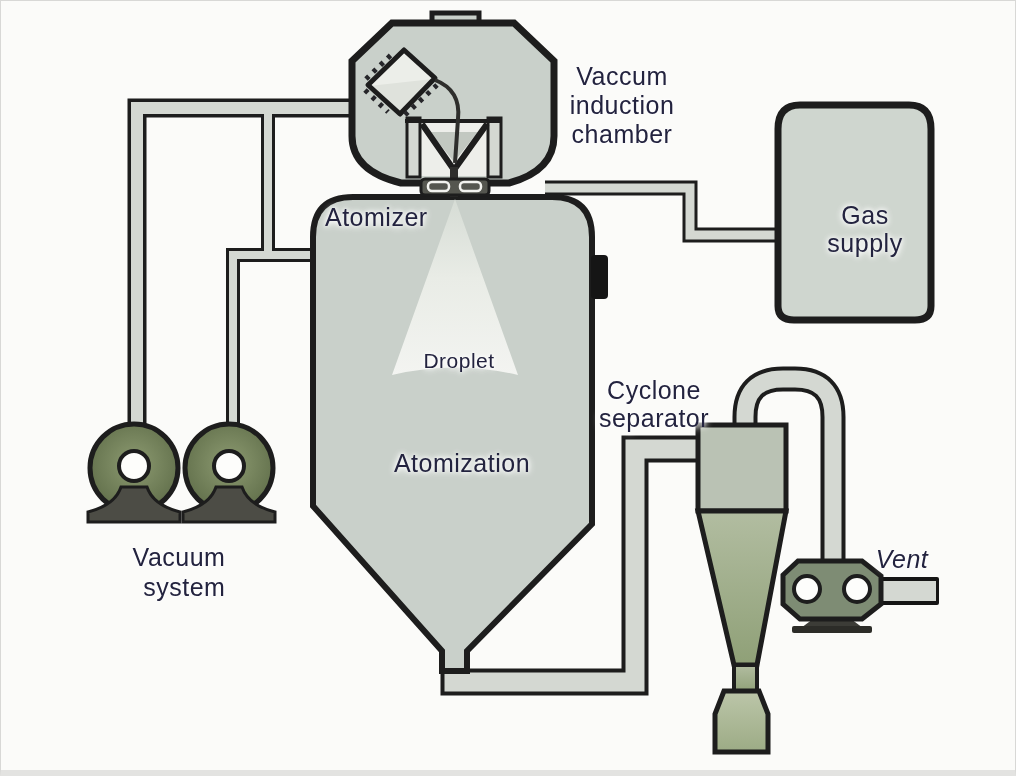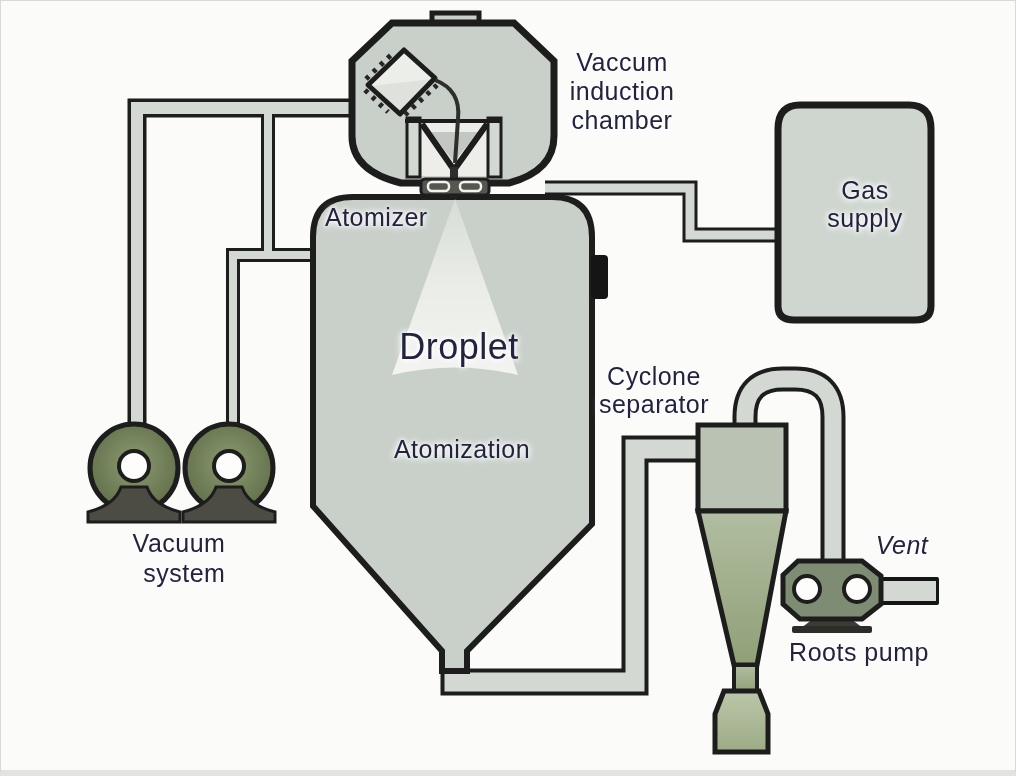--- a/index.html
+++ b/index.html
@@ -21,22 +21,22 @@
     position:absolute;
     color:#23233f;
     font-size:25px;
     line-height:29px;
     font-weight:500;
     letter-spacing:.5px;
     white-space:nowrap;
     text-align:center;
     text-shadow:0 0 4px #fff,0 0 7px #fff,0 1px 9px rgba(255,255,255,.85);
   }
-  .lbl.center{transform:translateX(-50%);}
-  .lbl.big{font-size:36px;}
+  .lbl.center{transform:translateX(-50%);margin-top:14px;}
+  .lbl.big{font-size:21px;}
 </style>
 </head>
 <body>
 
 <div class="stage">
 
 <svg viewBox="0 0 1016 776" width="1016" height="776">
   <defs>
     <linearGradient id="sprayGrad" x1="0" y1="0" x2="0" y2="1">
       <stop offset="0" stop-color="#d6dcd5"></stop>
@@ -159,22 +159,21 @@
 <div class="lbl center" style="left:653px;top:361px;line-height:28px;">
   <div>Cyclone</div>
   <div>separator</div>
 </div>
 
 <div class="lbl center" style="left:178px;top:527px;line-height:30px;text-align:right;">
   <div>Vacuum</div>
   <div>system</div>
 </div>
 
-<div class="lbl center" style="left:864px;top:175px;line-height:28px;">
+<div class="lbl center" style="left:864px;top:186px;line-height:28px;">
   <div>Gas</div>
   <div>supply</div>
 </div>
 
 <div class="lbl center" style="left:901px;top:530px;font-style:italic;">Vent</div>
 
-<div class="lbl center" style="left:858px;top:637px;">Roots pump</div>
 
 </div>
 
 </body></html>

